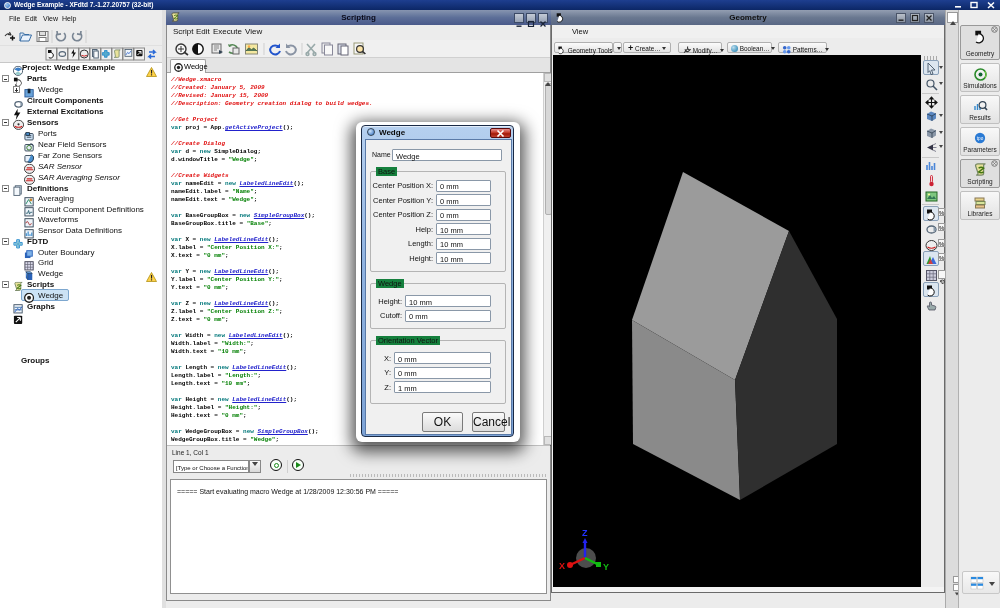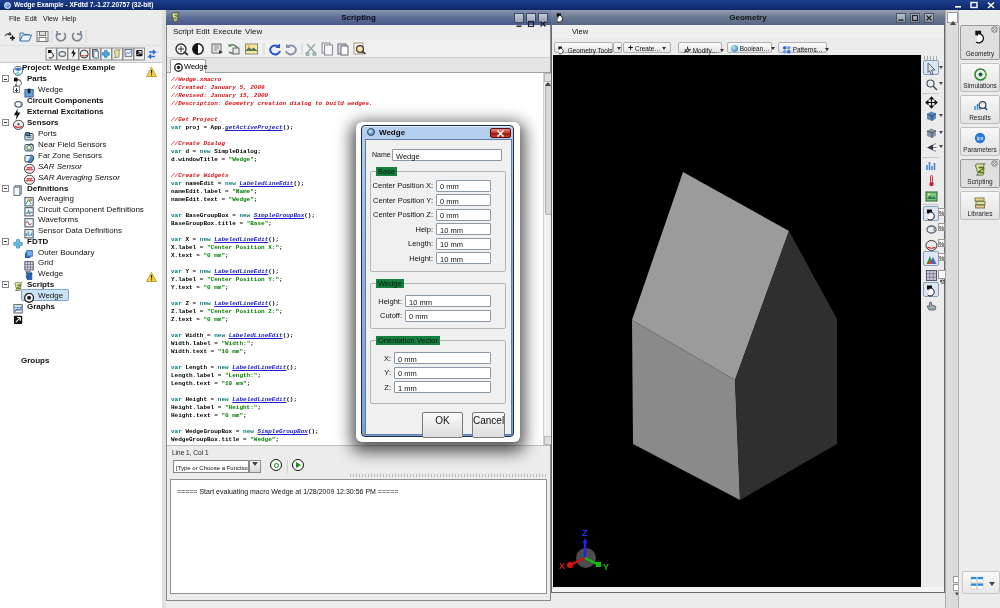--- a/index.html
+++ b/index.html
@@ -116,22 +116,22 @@
 #dclose { position:absolute; right:2px; top:1.5px; width:21px; height:10.5px; border-radius:2px; overflow:hidden;
   background:linear-gradient(#e89090 0%,#c23a2a 45%,#a01808 60%,#c04030 100%); border:1px solid #5a0a0a;
   text-align:center; }
 #dbody { position:absolute; left:3px; top:13px; width:147px; height:296px; background:#f0f0f0;
   border:1px solid #5a7aa8; }
 .dlab { position:absolute; font-size:7.5px; color:#111; text-align:right; white-space:nowrap; }
 .dinp { position:absolute; height:12px; background:#fff; border:1px solid #8a98a8; font-size:7.5px;
   padding:1.5px 0 0 3px; color:#111; border-radius:1px; }
 .grp { position:absolute; border:1px solid #b4b4b4; border-radius:2px; }
 .grpl { position:absolute; font-size:7.5px; background:#15803d; padding:0 2px; color:#111; white-space:nowrap; }
-.dbtn { position:absolute; height:26px; background:linear-gradient(#fafafa,#dcdcdc); border:1px solid #7a7a7a;
-  border-radius:2px; font-size:10px; text-align:center; padding-top:2px; color:#111; }
+.dbtn { position:absolute; height:20px; background:linear-gradient(#fafafa,#dcdcdc); border:1px solid #7a7a7a;
+  border-radius:2px; font-size:12px; text-align:center; padding-top:2px; color:#111; }
 </style></head>
 <body>
 
 <div class="abs" id="titlebar">
   <div class="ic"></div>
     <div class="txt">Wedge Example - XFdtd 7.-1.27.20757 (32-bit)</div>
   <div class="wbtn" style="right:34px"><svg width="16" height="8">
         <rect x="5" y="5" width="6" height="1.6" fill="#fff"></rect>
       </svg></div>
   <div class="wbtn" style="right:18px"><svg width="16" height="8">

